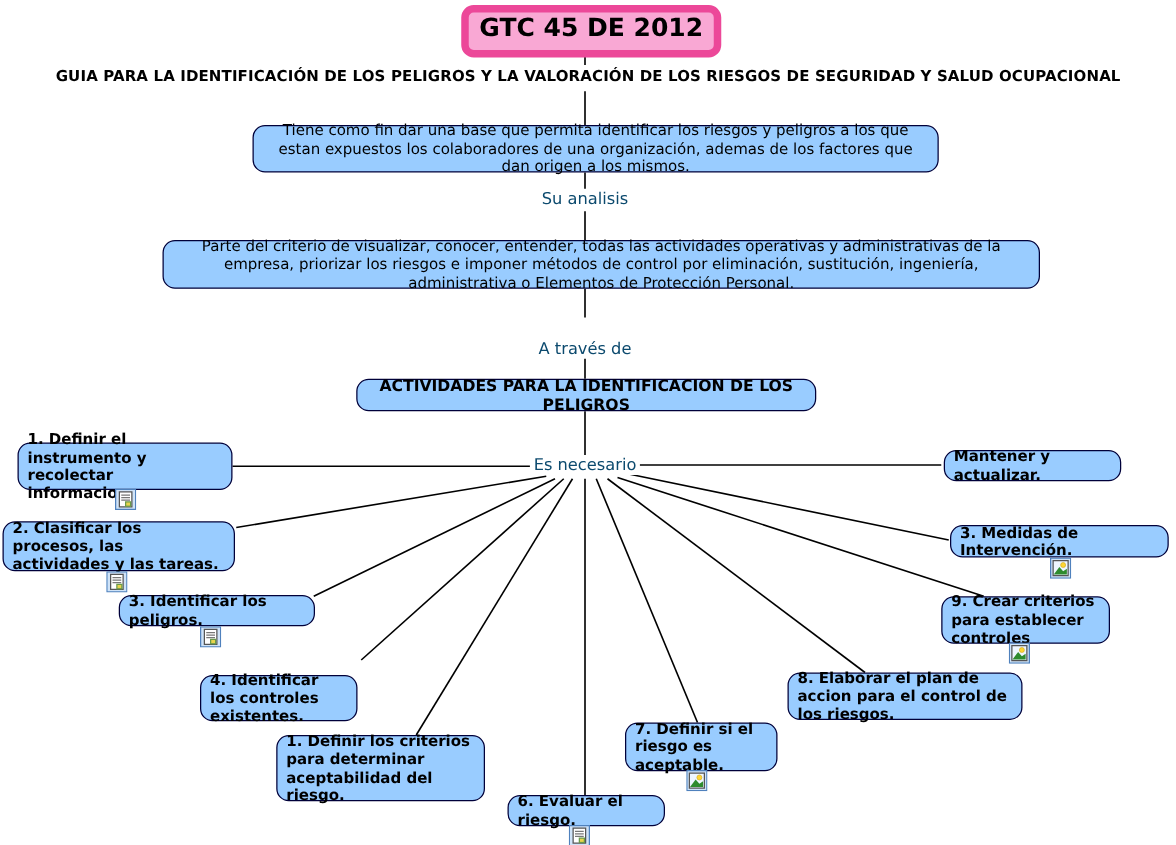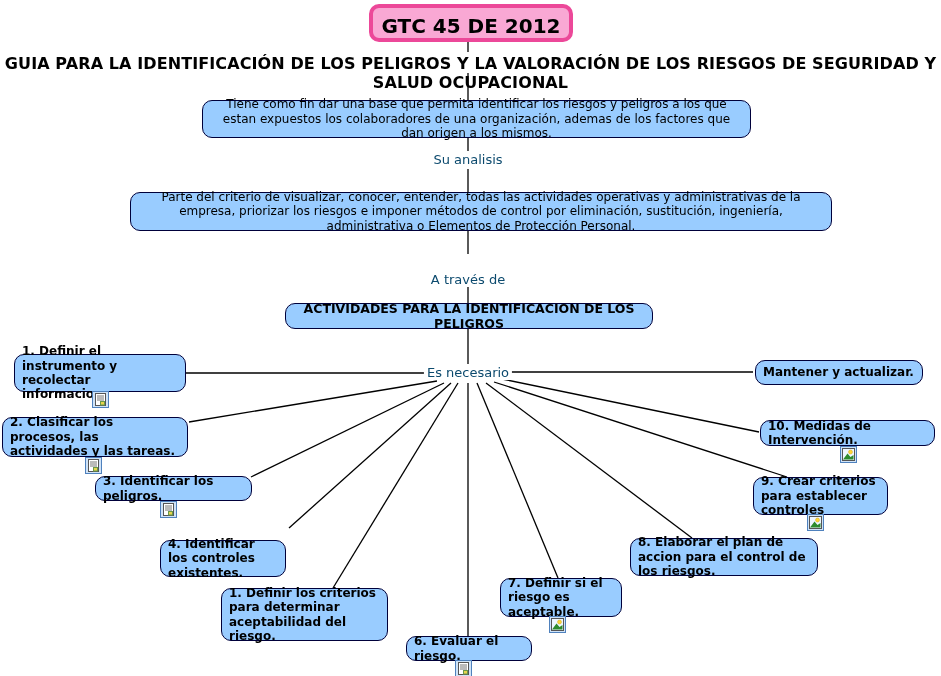--- a/index.html
+++ b/index.html
@@ -4,27 +4,27 @@
 <style>
   html,body{margin:0;padding:0;background:#ffffff;}
   #canvas{
     position:relative;width:941px;height:676px;overflow:hidden;
     font-family:"DejaVu Sans","Liberation Sans",sans-serif;color:#000;
     background:#fff;
   }
   #lines{position:absolute;left:0;top:0;z-index:0;}
   .root-node{
     position:absolute;left:369px;top:4px;width:196px;height:30px;
-    background:var(--root-fill,#f9a8d4);border:4px solid #ec4899;border-radius:10px;
-    display:flex;align-items:flex-end;justify-content:center;
+    background:var(--root-fill,#f9a8d4);border:6px solid #ec4899;border-radius:10px;
+    display:flex;align-items:flex-start;justify-content:center;
     font-size:20px;font-weight:bold;z-index:2;
   }
   .map-title{
     position:absolute;left:0;top:54px;width:941px;text-align:center;
-    font-size:16px;font-weight:bold;letter-spacing:0.1px;z-index:2;background:transparent;
+    font-size:12px;font-weight:bold;letter-spacing:0.1px;z-index:2;background:transparent;
   }
   .concept{
     position:absolute;background:var(--node-fill,#99ccff);
     border:1.6px solid #00003a;border-radius:10px;
     display:flex;align-items:center;z-index:2;box-sizing:border-box;
     line-height:1.2;
   }
   .concept.para{justify-content:center;text-align:center;font-size:12px;padding:2px 8px;margin-left:12px;}
   .concept.head{justify-content:center;text-align:center;font-size:12.5px;font-weight:bold;padding:2px 8px;}
   .concept.task{font-size:12px;font-weight:bold;padding:2px 7px;text-align:left;}
@@ -173,28 +173,28 @@
   <span class="res-icon" style="left:807px;top:514px;">
     <svg width="17" height="17" viewBox="0 0 17 17">
         <rect x="0.5" y="0.5" width="16" height="16" fill="#cfe3f8" stroke="#4f81bd"></rect>
         <rect x="2.5" y="2.5" width="12" height="12" fill="#eef6ff" stroke="#555"></rect>
         <circle cx="10.5" cy="6" r="2" fill="#ffd633" stroke="#d0a820" stroke-width="0.5"></circle>
         <path d="M3 13.5 L7.5 7.5 L10.5 11 L13.5 9 L13.5 13.5 Z" fill="#2e8b2e"></path>
       </svg>
   </span>
 
   <div class="concept task" style="left:760px;top:420px;width:175px;height:26px;">
-    <span>10. Medidas de Intervención.</span>
+    <span>3. Medidas de Intervención.</span>
   </div>
   <span class="res-icon" style="left:840px;top:446px;">
     <svg width="17" height="17" viewBox="0 0 17 17">
         <rect x="0.5" y="0.5" width="16" height="16" fill="#cfe3f8" stroke="#4f81bd"></rect>
         <rect x="2.5" y="2.5" width="12" height="12" fill="#eef6ff" stroke="#555"></rect>
         <circle cx="10.5" cy="6" r="2" fill="#ffd633" stroke="#d0a820" stroke-width="0.5"></circle>
         <path d="M3 13.5 L7.5 7.5 L10.5 11 L13.5 9 L13.5 13.5 Z" fill="#2e8b2e"></path>
       </svg>
   </span>
 
-  <div class="concept task" style="left:755px;top:360px;width:168px;height:25px;">
+  <div class="concept task" style="left:755px;top:360px;width:142px;height:25px;">
     <span>Mantener y actualizar.</span>
   </div>
 
 </div>
 
 </body></html>

